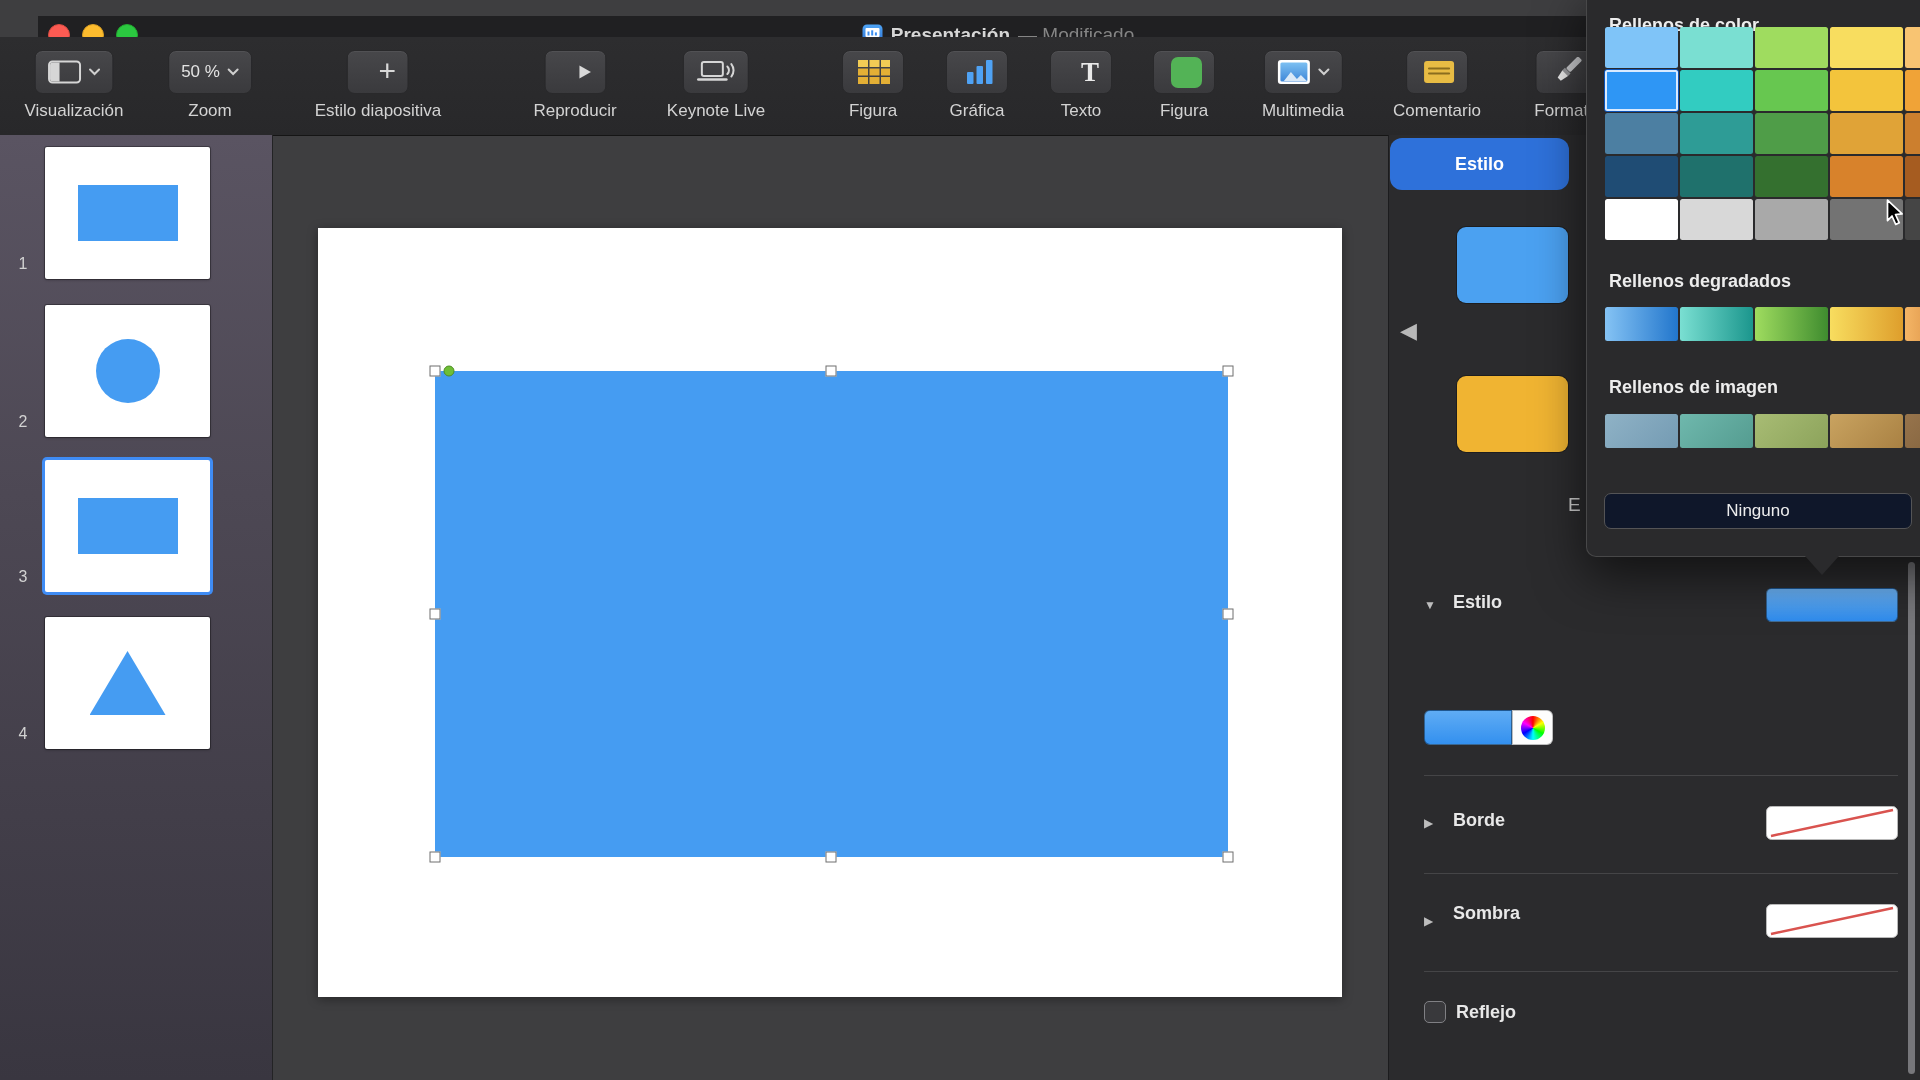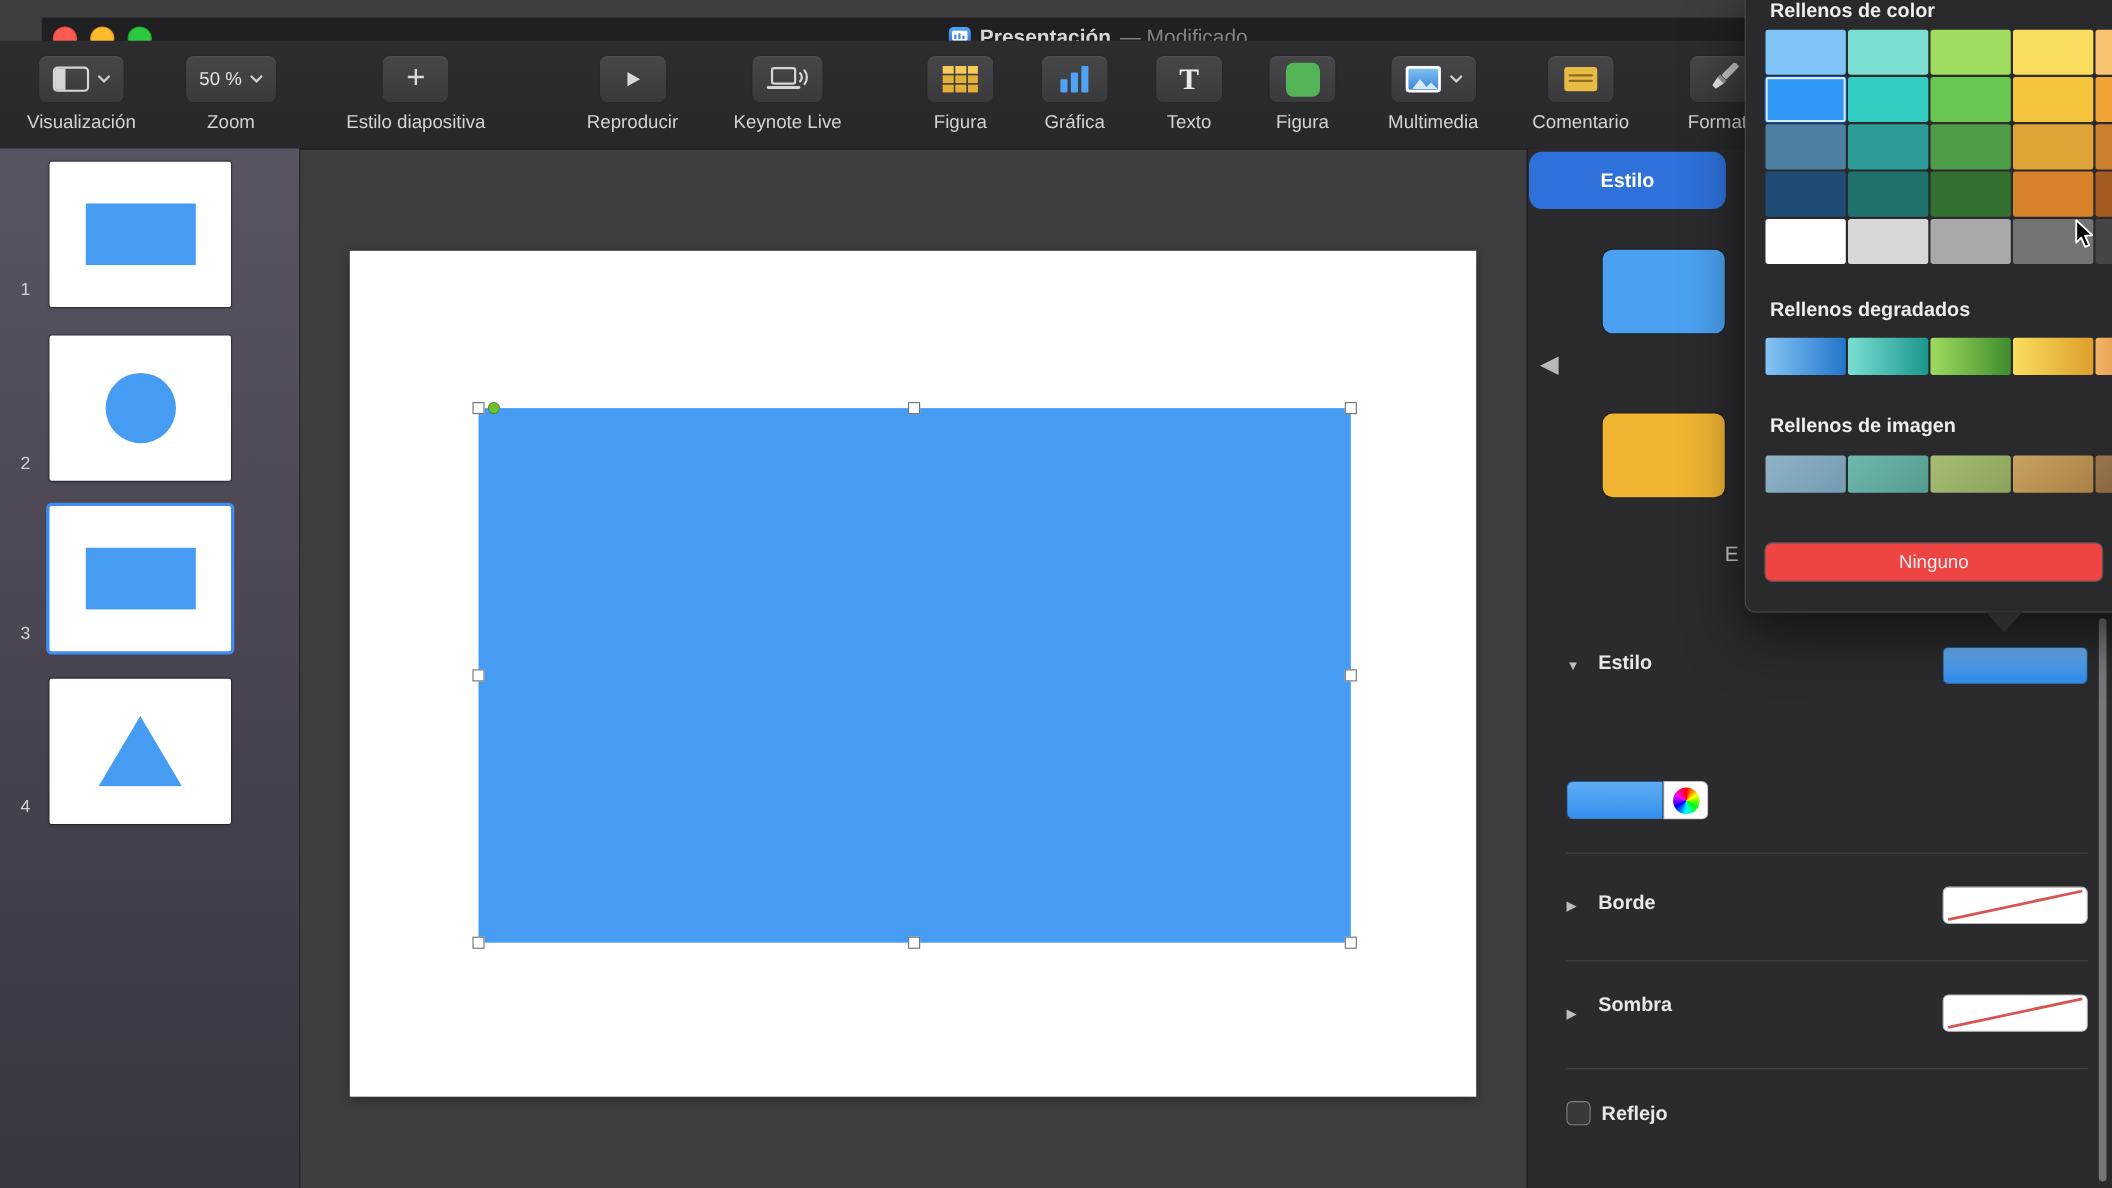--- a/index.html
+++ b/index.html
@@ -16,21 +16,21 @@
   .win-title{font-size:19px;font-weight:600;color:#d6d6d6;}
   .win-mod{font-size:19px;color:#858585;}
 
   
   .toolbar{position:absolute;left:0;top:37px;width:1920px;height:98px;
            background:linear-gradient(180deg,#2d2d2f,#28282a);border-bottom:1px solid #151515;}
   .tb-item{position:absolute;top:13px;transform:translateX(-50%);display:flex;flex-direction:column;align-items:center;}
   .tile{height:44px;min-width:62px;box-sizing:border-box;padding:0 12px;border-radius:8px;
         background:linear-gradient(180deg,#47474a,#3a3a3d);border:1px solid #29292b;
         box-shadow:inset 0 1px 0 rgba(255,255,255,.06);
-        display:flex;align-items:center;justify-content:center;gap:7px;}
+        display:flex;align-items:center;justify-content:flex-end;gap:7px;}
   .tb-label{margin-top:7px;font-size:17px;color:#d3d3d3;white-space:nowrap;}
   .zoom-text{font-size:17px;color:#e3e3e3;}
   .plus-glyph{font-size:30px;font-weight:300;color:#d8d8d8;line-height:30px;margin-top:-3px;}
   .t-glyph{font-family:"Liberation Serif",serif;font-size:27px;font-weight:700;color:#e9e9e9;}
   .figura-sq{width:31px;height:31px;border-radius:7px;}
 
   
   .slidenav{position:absolute;left:0;top:135px;width:272px;height:945px;
             background:linear-gradient(180deg,#5a5462 0%,#4d4854 38%,#423e49 72%,#393640 100%);
             border-right:1px solid #232325;}
@@ -94,21 +94,21 @@
              border-left:17px solid transparent;border-right:17px solid transparent;
              border-top:19px solid #2a2a2c;}
   .pop-title{position:absolute;left:22px;font-size:18px;font-weight:600;color:#ededed;white-space:nowrap;}
   .palette{position:absolute;left:18px;display:grid;grid-template-columns:repeat(5,73px);gap:2px;}
   .palette .swatch{border-radius:2.5px;}
   .pal-colors{top:36px;grid-auto-rows:41px;}
   .pal-grad{top:316px;grid-auto-rows:34px;}
   .pal-img{top:423px;grid-auto-rows:34px;}
   .swatch.selected{box-shadow:0 0 0 1px #0a52b8,inset 0 0 0 2px #d9eaff;}
   .none-btn{position:absolute;left:17px;top:502px;width:308px;height:36px;border-radius:7px;
-            background:#ef4444;border:1px solid #545456;box-sizing:border-box;
+            background:#0f172a;border:1px solid #545456;box-sizing:border-box;
             font-size:17px;color:#ededed;display:flex;align-items:center;justify-content:center;}
 
   .cursor{position:absolute;left:1884px;top:198px;z-index:100;}
 </style>
 </head>
 <body>
 
 <div class="screen">
 
   <div class="titlebar">
@@ -349,21 +349,21 @@
   </div>
 
   <div class="divider" style="top:971px"></div>
 
   <div class="checkbox"></div>
   <span class="insp-row-label" style="left:1456px;top:1002px">Reflejo</span>
 
   <div class="scrollbar"></div>
 
   <div class="popover">
-    <div class="pop-title" style="top:8px">Rellenos de color</div>
+    <div class="pop-title" style="top:24px">Rellenos de color</div>
     <div class="palette pal-colors">
         <div class="swatch" style="background: rgb(127, 196, 248);"></div>
         <div class="swatch" style="background: rgb(122, 223, 210);"></div>
         <div class="swatch" style="background: rgb(159, 220, 95);"></div>
         <div class="swatch" style="background: rgb(248, 221, 95);"></div>
         <div class="swatch" style="background: rgb(248, 196, 114);"></div>
         <div class="swatch selected" style="background: rgb(46, 150, 245);"></div>
         <div class="swatch" style="background: rgb(50, 204, 193);"></div>
         <div class="swatch" style="background: rgb(103, 199, 80);"></div>
         <div class="swatch" style="background: rgb(243, 196, 60);"></div>

